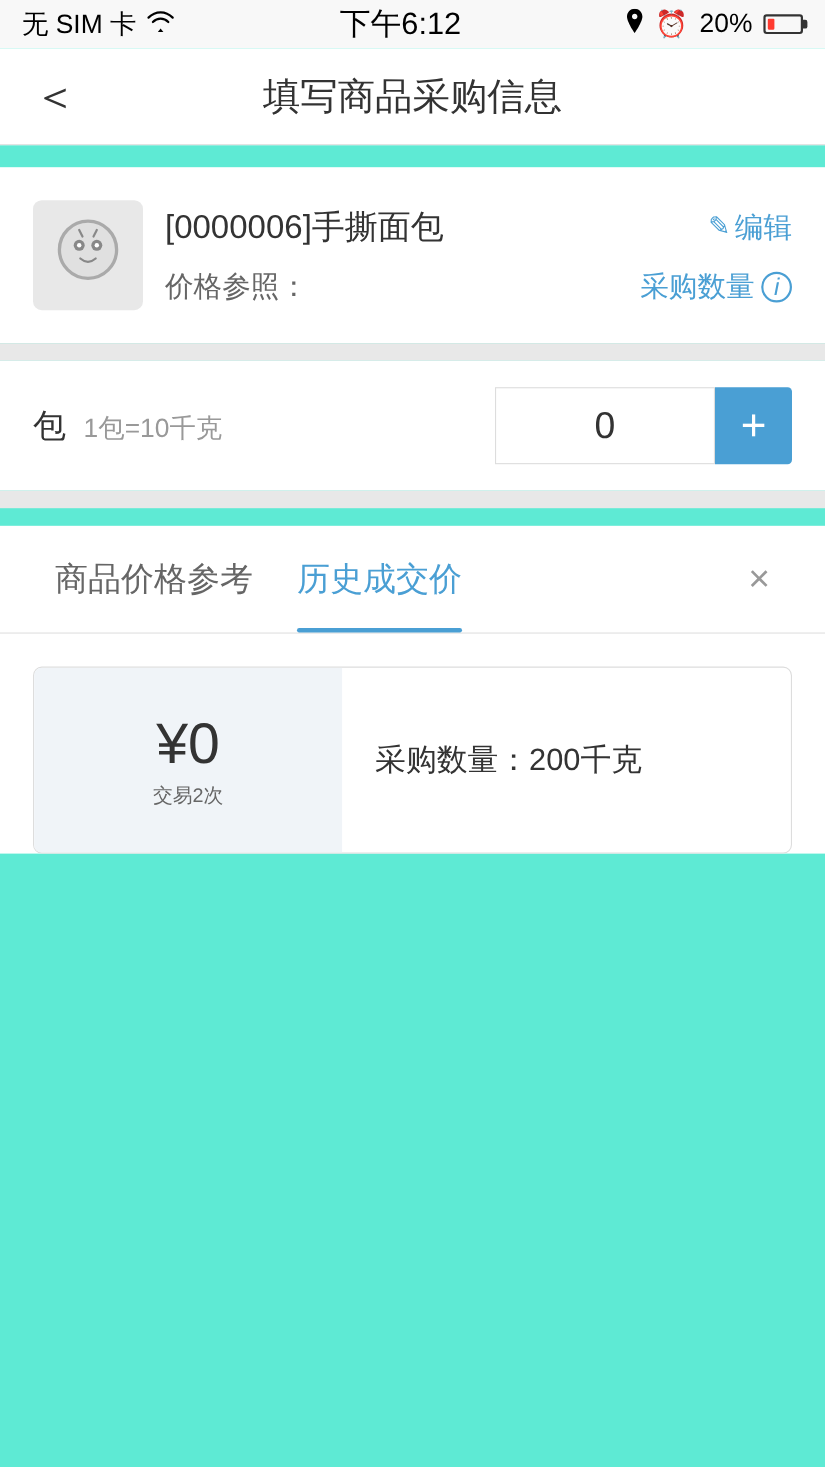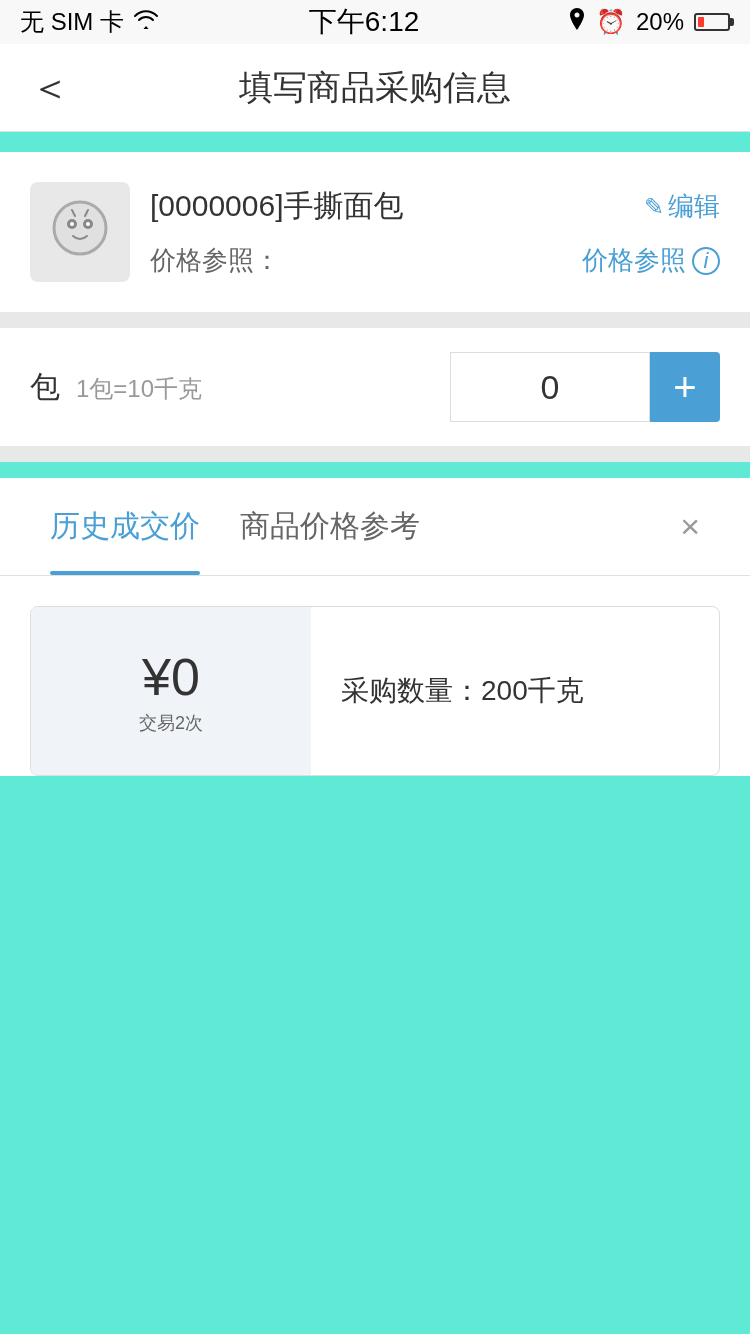--- a/index.html
+++ b/index.html
@@ -402,21 +402,21 @@
           <span class="edit-btn">
             <span class="edit-icon">✎</span>
             <span>编辑</span>
           </span>
         </div>
         <div class="product-unit-row">
           <span class="unit-label">
             <span>价格参照：</span>
           </span>
           <span class="price-ref">
-            <span>价格参照</span>
+            <span>采购数量</span>
             <span class="price-ref-icon">i</span>
           </span>
         </div>
       </div>
     </div>
   </div>
 
   <div class="section-divider"></div>
 
   <div class="quantity-row">
@@ -428,22 +428,22 @@
       <input class="quantity-input" type="text" value="0" style="">
       <button class="quantity-plus">+</button>
     </div>
   </div>
 
   <div class="section-divider"></div>
 
   <div class="bottom-panel">
 
     <div class="tabs-row">
+      <span class="tab-item">商品价格参考</span>
       <span class="tab-item active">历史成交价</span>
-      <span class="tab-item">商品价格参考</span>
       <span class="tabs-close">×</span>
     </div>
 
     <div class="history-card">
       <div class="history-price-side">
         <div class="history-price">¥0</div>
         <div class="history-trade-count">交易2次</div>
       </div>
       <div class="history-detail-side">
         <div class="history-detail-item">采购数量：200千克</div>

